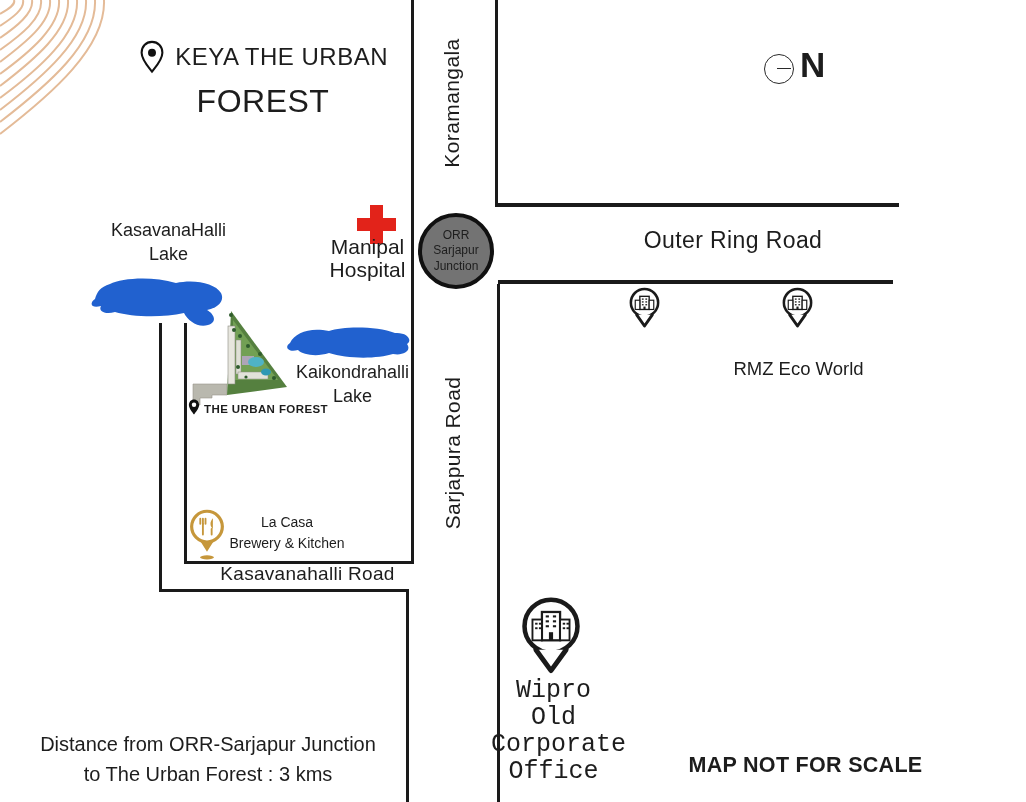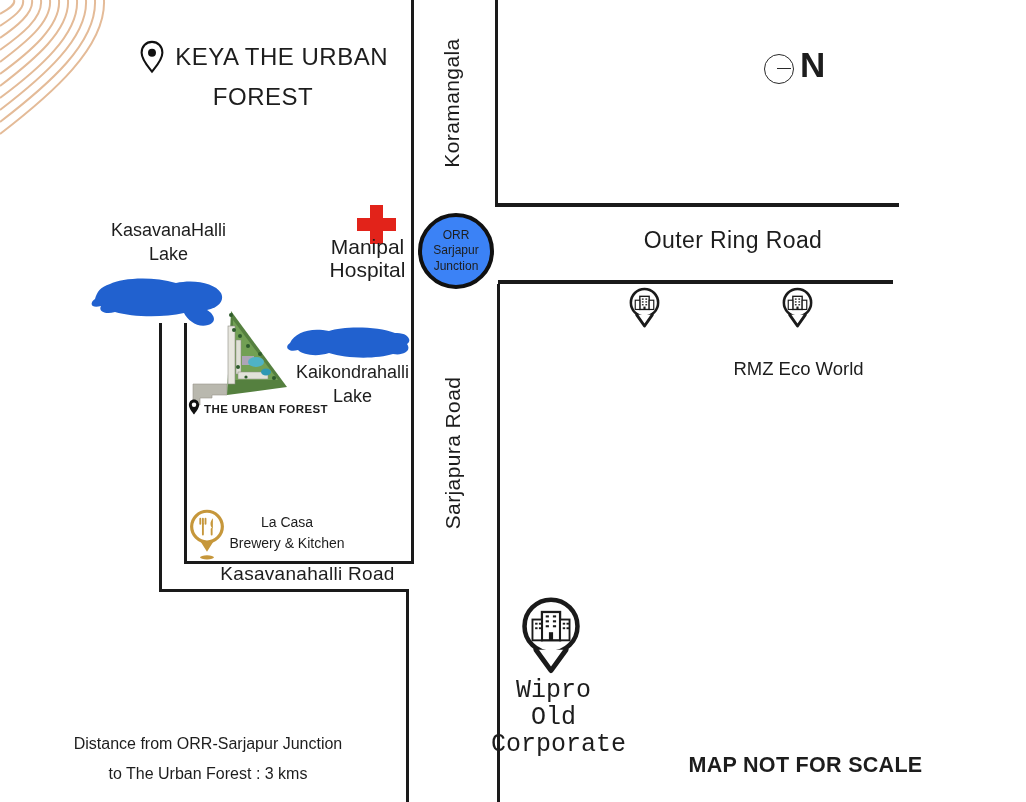--- a/index.html
+++ b/index.html
@@ -8,21 +8,21 @@
     font-family:"Liberation Sans",sans-serif;color:#1d1d1d;
   }
   .abs{position:absolute;}
   .rline{position:absolute;background:#1a1a1a;}
   
   .waves{left:0;top:0;}
   
   .title{left:138px;top:40px;width:250px;text-align:center;}
   .title-row1{display:flex;align-items:center;justify-content:flex-end;gap:10px;}
   .title-text{font-size:24px;letter-spacing:.5px;font-weight:500;}
-  .title-line2{font-size:24px;letter-spacing:.5px;font-weight:500;margin-top:9px;}
+  .title-line2{font-size:32px;letter-spacing:.5px;font-weight:500;margin-top:9px;}
   
   .compass-circle{left:764px;top:54px;width:28px;height:28px;border:1.6px solid #2a2a2a;border-radius:50%;}
   .compass-needle{position:absolute;left:12px;top:12.5px;width:14px;height:1.6px;background:#2a2a2a;}
   .north-n{left:800px;top:45px;font-size:35px;font-weight:800;letter-spacing:.5px;}
   
   .l-kor-left{left:411px;top:0;width:3px;height:564px;}
   .l-kor-right{left:495px;top:0;width:3px;height:203px;}
   .l-orr-top{left:495px;top:203px;width:404px;height:4px;}
   .l-orr-bot{left:498px;top:280px;width:395px;height:4px;}
   .l-sar-right{left:497px;top:284px;width:3px;height:518px;}
@@ -33,39 +33,39 @@
   .l-south{left:406px;top:589px;width:3px;height:213px;}
   
   .lbl{position:absolute;text-align:center;}
   .lbl-koramangala{left:380px;top:88px;width:150px;height:30px;font-size:21px;letter-spacing:.4px;
     transform:rotate(-90deg);transform-origin:center;}
   .lbl-orr{left:593px;top:227px;width:280px;font-size:23px;letter-spacing:.4px;}
   .lbl-sarjapura{left:346px;top:438px;width:220px;height:30px;font-size:21px;letter-spacing:.4px;
     transform:rotate(-90deg);transform-origin:center;}
   .lbl-kasroad{left:195px;top:563px;width:225px;font-size:19px;letter-spacing:.3px;}
   
-  .junction{left:418px;top:213px;width:76px;height:76px;background:#3b82f6;border:4.5px solid #111;
+  .junction{left:418px;top:213px;width:76px;height:76px;background:#737373;border:4.5px solid #111;
     border-radius:50%;display:flex;flex-direction:column;align-items:center;justify-content:center;
     font-size:12px;line-height:1.3;box-sizing:border-box;z-index:5;}
   
   .cross{left:357px;top:205px;width:39px;height:39px;}
   .cross-v{position:absolute;left:13px;top:0;width:13px;height:39px;background:#e2231a;}
   .cross-h{position:absolute;left:0;top:13px;width:39px;height:13px;background:#e2231a;}
   
   .lbl-manipal{left:305px;top:235px;width:125px;font-size:21px;line-height:23px;}
   .lbl-kaslake{left:96px;top:218px;width:145px;font-size:18px;line-height:24px;}
   .lbl-kailake{left:280px;top:360px;width:145px;font-size:18px;line-height:24px;}
   .lbl-cessna{left:573px;top:336px;width:140px;font-size:18px;line-height:26px;}
   .lbl-rmz{left:716px;top:334px;width:165px;font-size:18.5px;margin-top:24px;}
   .lbl-wipro{left:491px;top:677px;width:125px;font-size:25px;line-height:27px;font-family:Liberation Mono, monospace;}
   .lbl-lacasa{left:216px;top:512px;width:142px;font-size:14px;line-height:21px;}
   .uforest-tag{left:188px;top:399px;display:flex;align-items:center;z-index:6;}
   .uforest-text{font-size:11.5px;font-weight:600;letter-spacing:.4px;margin-left:4px;margin-top:3px;}
   
-  .note-distance{left:14px;top:729px;width:388px;font-size:16px;line-height:30px;}
+  .note-distance{left:14px;top:729px;width:388px;font-size:20px;line-height:30px;}
   .note-scale{left:668px;top:753px;width:275px;font-size:21.5px;font-weight:800;letter-spacing:.3px;}
   svg{display:block;}
 </style>
 </head>
 <body>
 
 <div class="map">
 
   <svg class="abs waves" width="106" height="143" viewBox="0 0 106 143">
     <g fill="none" stroke="#e4bb98" stroke-width="2">
@@ -231,20 +231,21 @@
       <rect x="25.2" y="15.2" width="1.3" height="1"></rect>
         <rect x="27.2" y="15.2" width="1.3" height="1"></rect>
       <rect x="25.2" y="17.6" width="1.3" height="1"></rect>
         <rect x="27.2" y="17.6" width="1.3" height="1"></rect>
       <rect x="17.9" y="20.2" width="2.2" height="4.2"></rect>
     </g>
   </svg>
   <div class="lbl lbl-wipro">
     <div>Wipro Old</div>
     <div>Corporate</div>
+    <div>Office</div>
   </div>
 
   <svg class="abs" style="left:186px;top:508px;" width="42" height="54" viewBox="0 0 44 58">
     <circle cx="22" cy="20" r="16.5" fill="#fff" stroke="#c6973b" stroke-width="3.4"></circle>
     <path d="M13.5,33.5 Q22,38.5 30.5,33.5 L22,47 Z" fill="#c6973b"></path>
     <ellipse cx="22" cy="53" rx="7.5" ry="2.2" fill="#c6973b"></ellipse>
     <g stroke="#c6973b" stroke-width="2" stroke-linecap="round" fill="none">
       <path d="M14.8,11.5 L14.8,17"></path>
       <path d="M17.6,11.5 L17.6,17"></path>
       <path d="M20.4,11.5 L20.4,17"></path>

